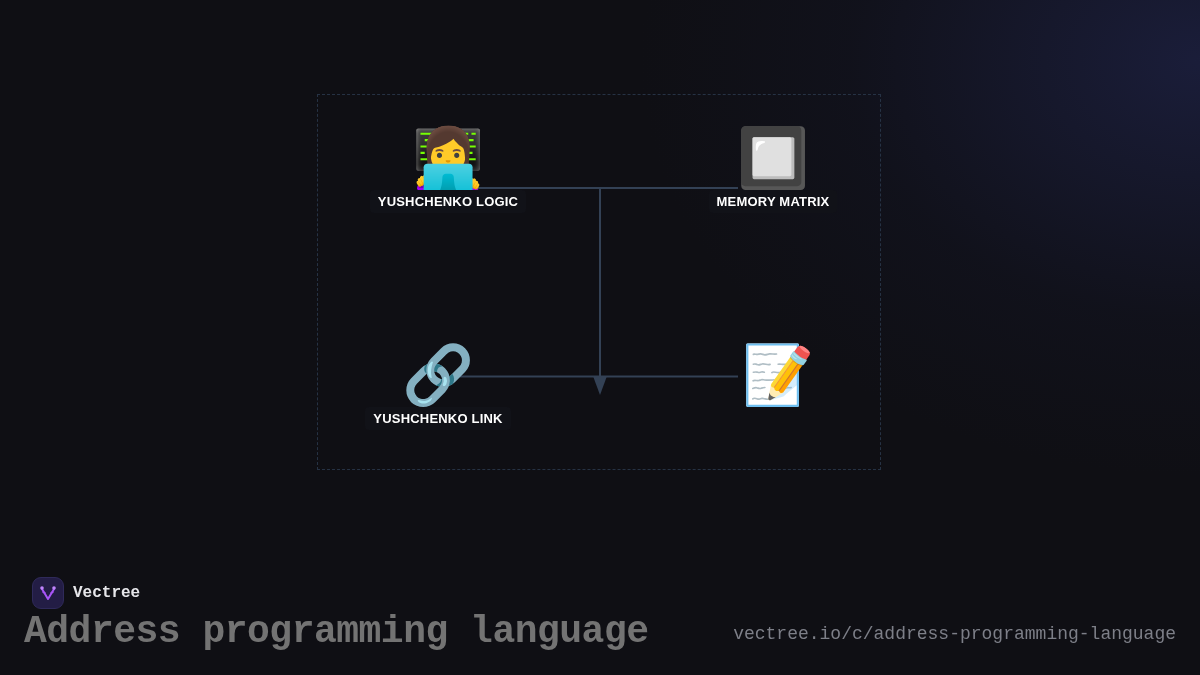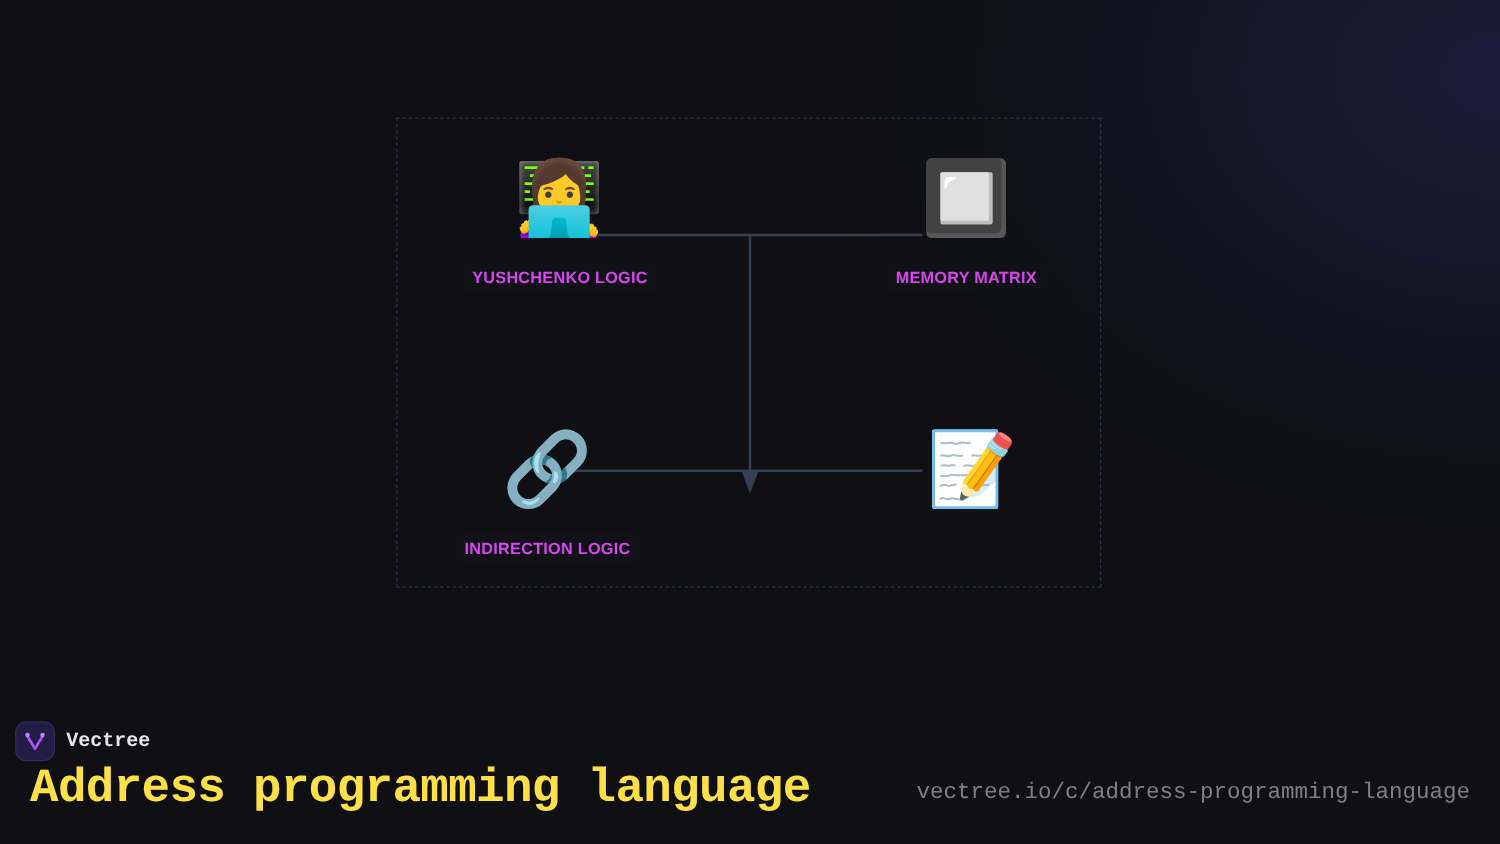--- a/index.html
+++ b/index.html
@@ -19,37 +19,37 @@
       border: 1px dashed #263244;
       box-sizing: border-box;
     }
     svg.edges { position: absolute; left: 0; top: 0; width: 1200px; height: 675px; pointer-events: none; }
     .node { position: absolute; display: flex; flex-direction: column; align-items: center; }
     .node .icon {
       font-size: 58px; line-height: 64px; height: 64px;
       font-family: "DejaVu Sans", sans-serif;
     }
     .node .label {
-      margin-top: 20px; font-size: 13px; font-weight: bold; color: #d946ef;
+      font-size: 13px; font-weight: bold; color: #ffffff;
       letter-spacing: 0.2px; white-space: nowrap;
       background: #111218; padding: 4px 8px; border-radius: 4px;
     }
-    .footer-brand { position: absolute; left: 12px; top: 577px; display: flex; align-items: center; }
+    .footer-brand { position: absolute; left: 32px; top: 577px; display: flex; align-items: center; }
     .logo {
       width: 32px; height: 32px; border-radius: 9px;
       background: #231d45; border: 1px solid #2f2a5a; box-sizing: border-box;
       display: flex; align-items: center; justify-content: center;
     }
     .brand-name {
       margin-left: 9px; color: #e6e6ea; font-size: 16px; font-weight: bold;
       font-family: "Liberation Mono", monospace;
     }
     .title {
       position: absolute; left: 24px; top: 610px; margin: 0;
-      color: #fde047; font-size: 38px; font-weight: bold;
+      color: #737373; font-size: 38px; font-weight: bold;
       font-family: "Liberation Mono", monospace; letter-spacing: -0.5px;
     }
     .url {
       position: absolute; right: 24px; top: 624px;
       color: #7d7f88; font-size: 18px;
       font-family: "Liberation Mono", monospace;
     }
   </style>
 </head>
 <body>
@@ -70,21 +70,21 @@
   <div class="label">YUSHCHENKO LOGIC</div>
 </div>
 
 <div class="node" style="left:693px; top:126px; width:160px;">
   <div class="icon">🔲</div>
   <div class="label">MEMORY MATRIX</div>
 </div>
 
 <div class="node" style="left:358px; top:343px; width:160px;">
   <div class="icon">🔗</div>
-  <div class="label">INDIRECTION LOGIC</div>
+  <div class="label">YUSHCHENKO LINK</div>
 </div>
 
 <div class="node" style="left:688px; top:343px; width:180px;">
   <div class="icon">📝</div>
 </div>
 
 <div class="footer-brand">
   <div class="logo">
     <svg width="18" height="18" viewBox="0 0 18 18">
       <path d="M3 5 L9 15 L15 5" stroke="#a855f7" stroke-width="2" fill="none" stroke-linecap="round" stroke-linejoin="round"></path>

